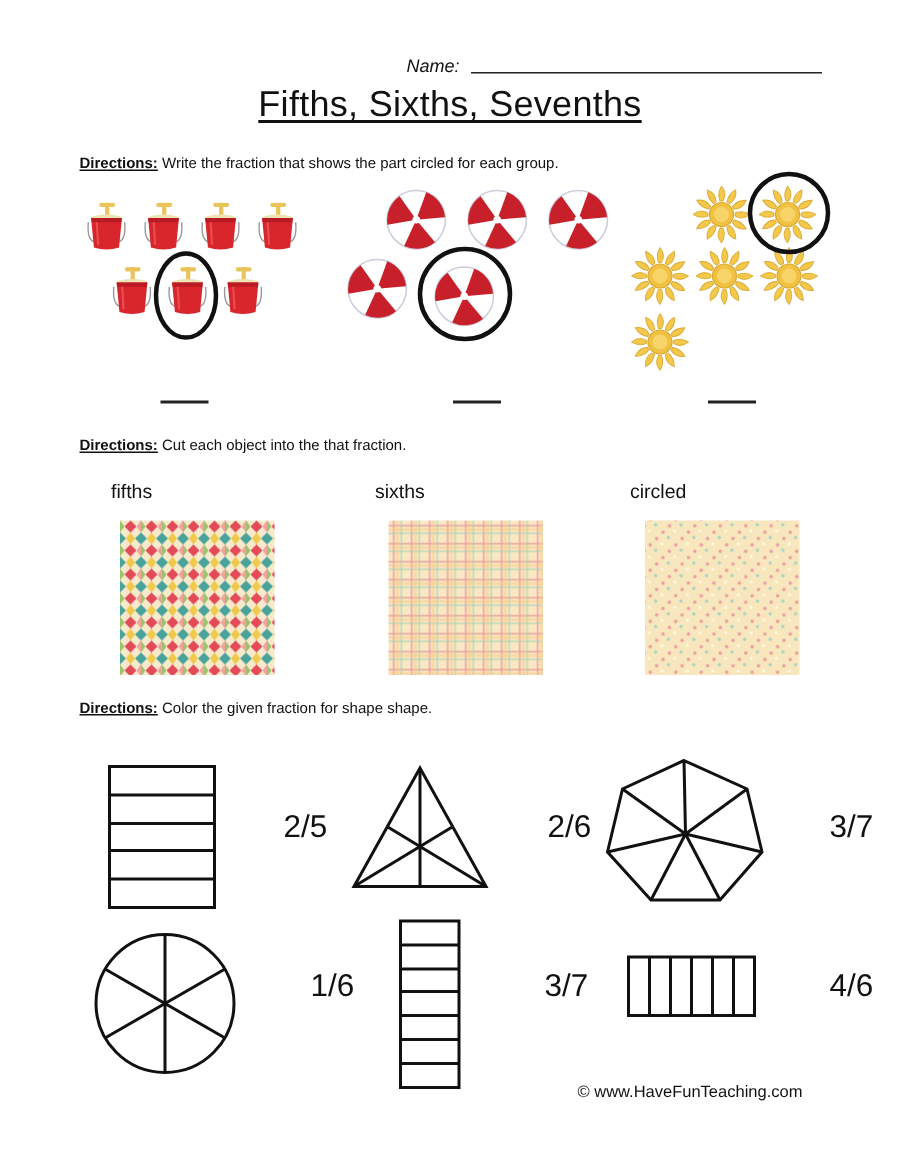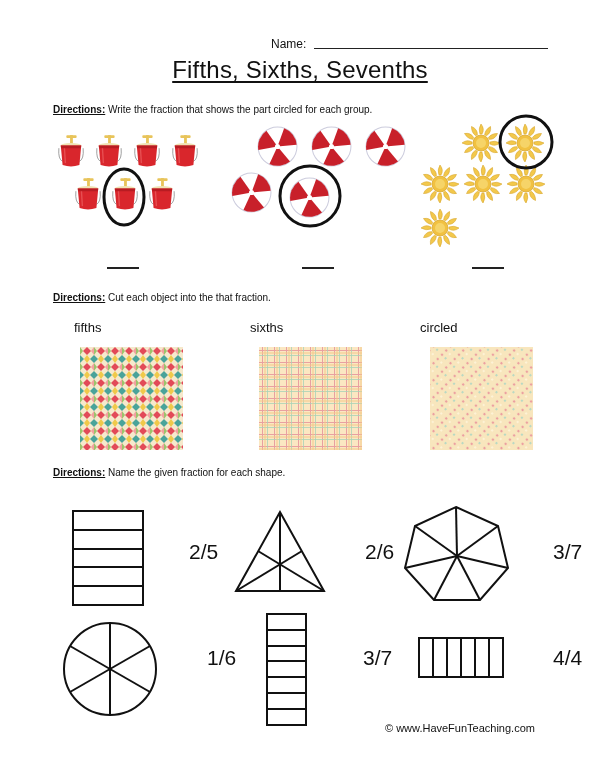--- a/index.html
+++ b/index.html
@@ -1,18 +1,18 @@
 <!DOCTYPE html>
 <html><head>
 <meta charset="utf-8">
 <style>
   html, body { margin:0; padding:0; background:#fff; }
   body { width:600px; height:777px; position:relative; overflow:hidden; font-family:"Liberation Sans", sans-serif; color:#111; }
   .abs { position:absolute; }
-  .name-label { left:271px; top:37px; font-size:12px; }
+  .name-label { left:271px; top:37px; font-size:12px;font-style:italic; }
   .name-line { left:314px; top:48px; width:234px; border-bottom:1px solid #222; }
   .title { left:0; width:600px; top:56px; text-align:center; font-size:24px; text-decoration:underline; text-underline-offset:3px; letter-spacing:0.2px; }
   .dir { font-size:10px; left:53px; }
   .dir b { text-decoration:underline; font-weight:bold; }
   .answer-line { height:0; border-bottom:2px solid #222; width:32px; }
   .cut-label { font-size:13px; text-align:left; width:120px; }
   .pattern { width:103px; height:103px; }
   .frac { font-size:21px;margin-left:32px; }
   .footer { left:385px; top:722px; font-size:11px; }
   svg { overflow:visible; }
@@ -142,21 +142,21 @@
     <rect width="103" height="103" fill="url(#argyle)"></rect>
   </svg>
 <svg class="abs pattern" style="left:259px;top:347px" viewBox="0 0 103 103">
     <rect width="103" height="103" fill="url(#plaid)"></rect>
   </svg>
 <svg class="abs pattern" style="left:430px;top:347px" viewBox="0 0 103 103">
     <rect width="103" height="103" fill="url(#diag)"></rect>
   </svg>
 
 <div class="abs dir" style="top:467px">
-  <b>Directions:</b><span> Name the given fraction for each shape.</span>
+  <b>Directions:</b><span> Color the given fraction for shape shape.</span>
 </div>
 
 <svg class="abs" style="left:0;top:0" width="600" height="777">
 
   <g fill="none" stroke="#111" stroke-width="2">
     <rect x="73" y="511" width="70" height="94"></rect>
     <line x1="73" y1="530" x2="143" y2="530"></line>
     <line x1="73" y1="549" x2="143" y2="549"></line>
     <line x1="73" y1="567" x2="143" y2="567"></line>
     <line x1="73" y1="586" x2="143" y2="586"></line>
@@ -205,15 +205,15 @@
     <line x1="475" y1="638" x2="475" y2="677"></line>
     <line x1="489" y1="638" x2="489" y2="677"></line>
   </g>
 </svg>
 
 <span class="abs frac" style="left:157px;top:540px">2/5</span>
 <span class="abs frac" style="left:333px;top:540px">2/6</span>
 <span class="abs frac" style="left:521px;top:540px">3/7</span>
 <span class="abs frac" style="left:175px;top:646px">1/6</span>
 <span class="abs frac" style="left:331px;top:646px">3/7</span>
-<span class="abs frac" style="left:521px;top:646px">4/4</span>
+<span class="abs frac" style="left:521px;top:646px">4/6</span>
 
 <div class="abs footer">© www.HaveFunTeaching.com</div>
 
 </body></html>

